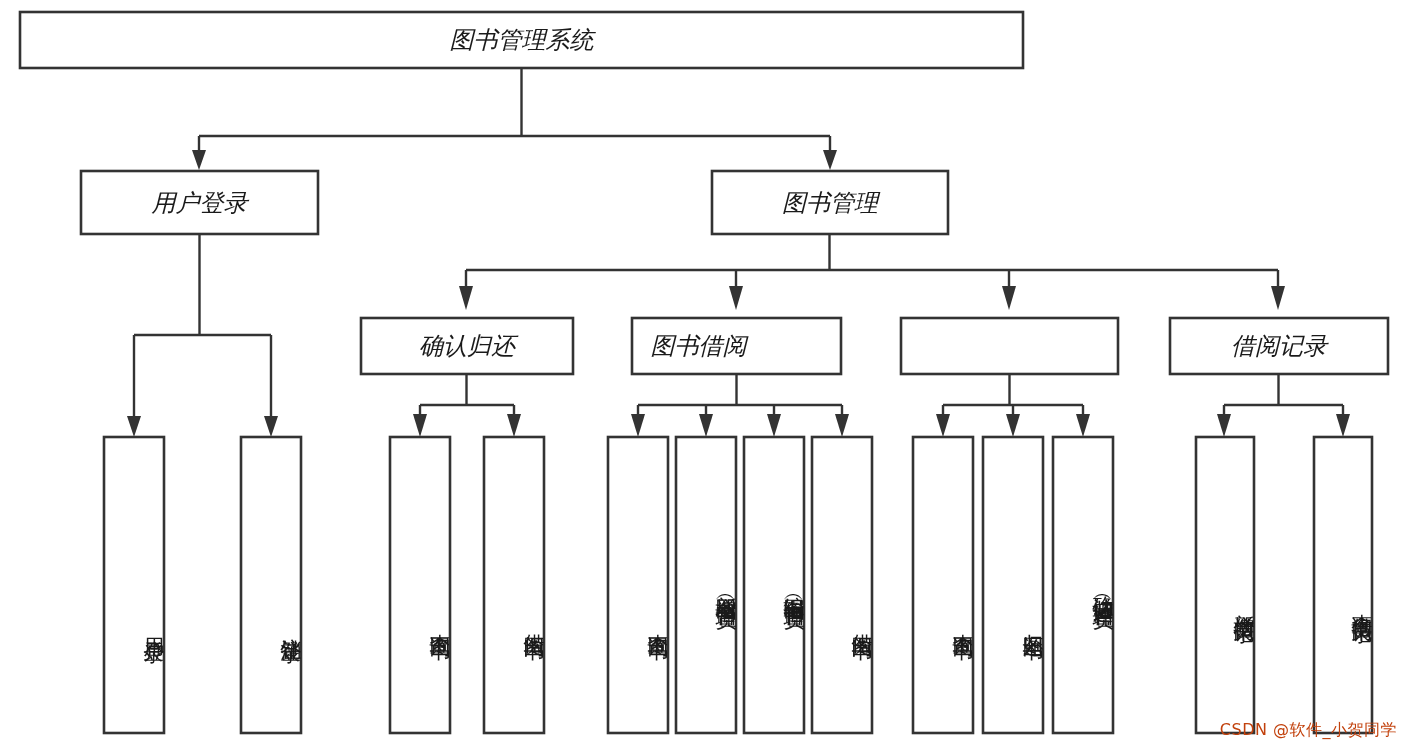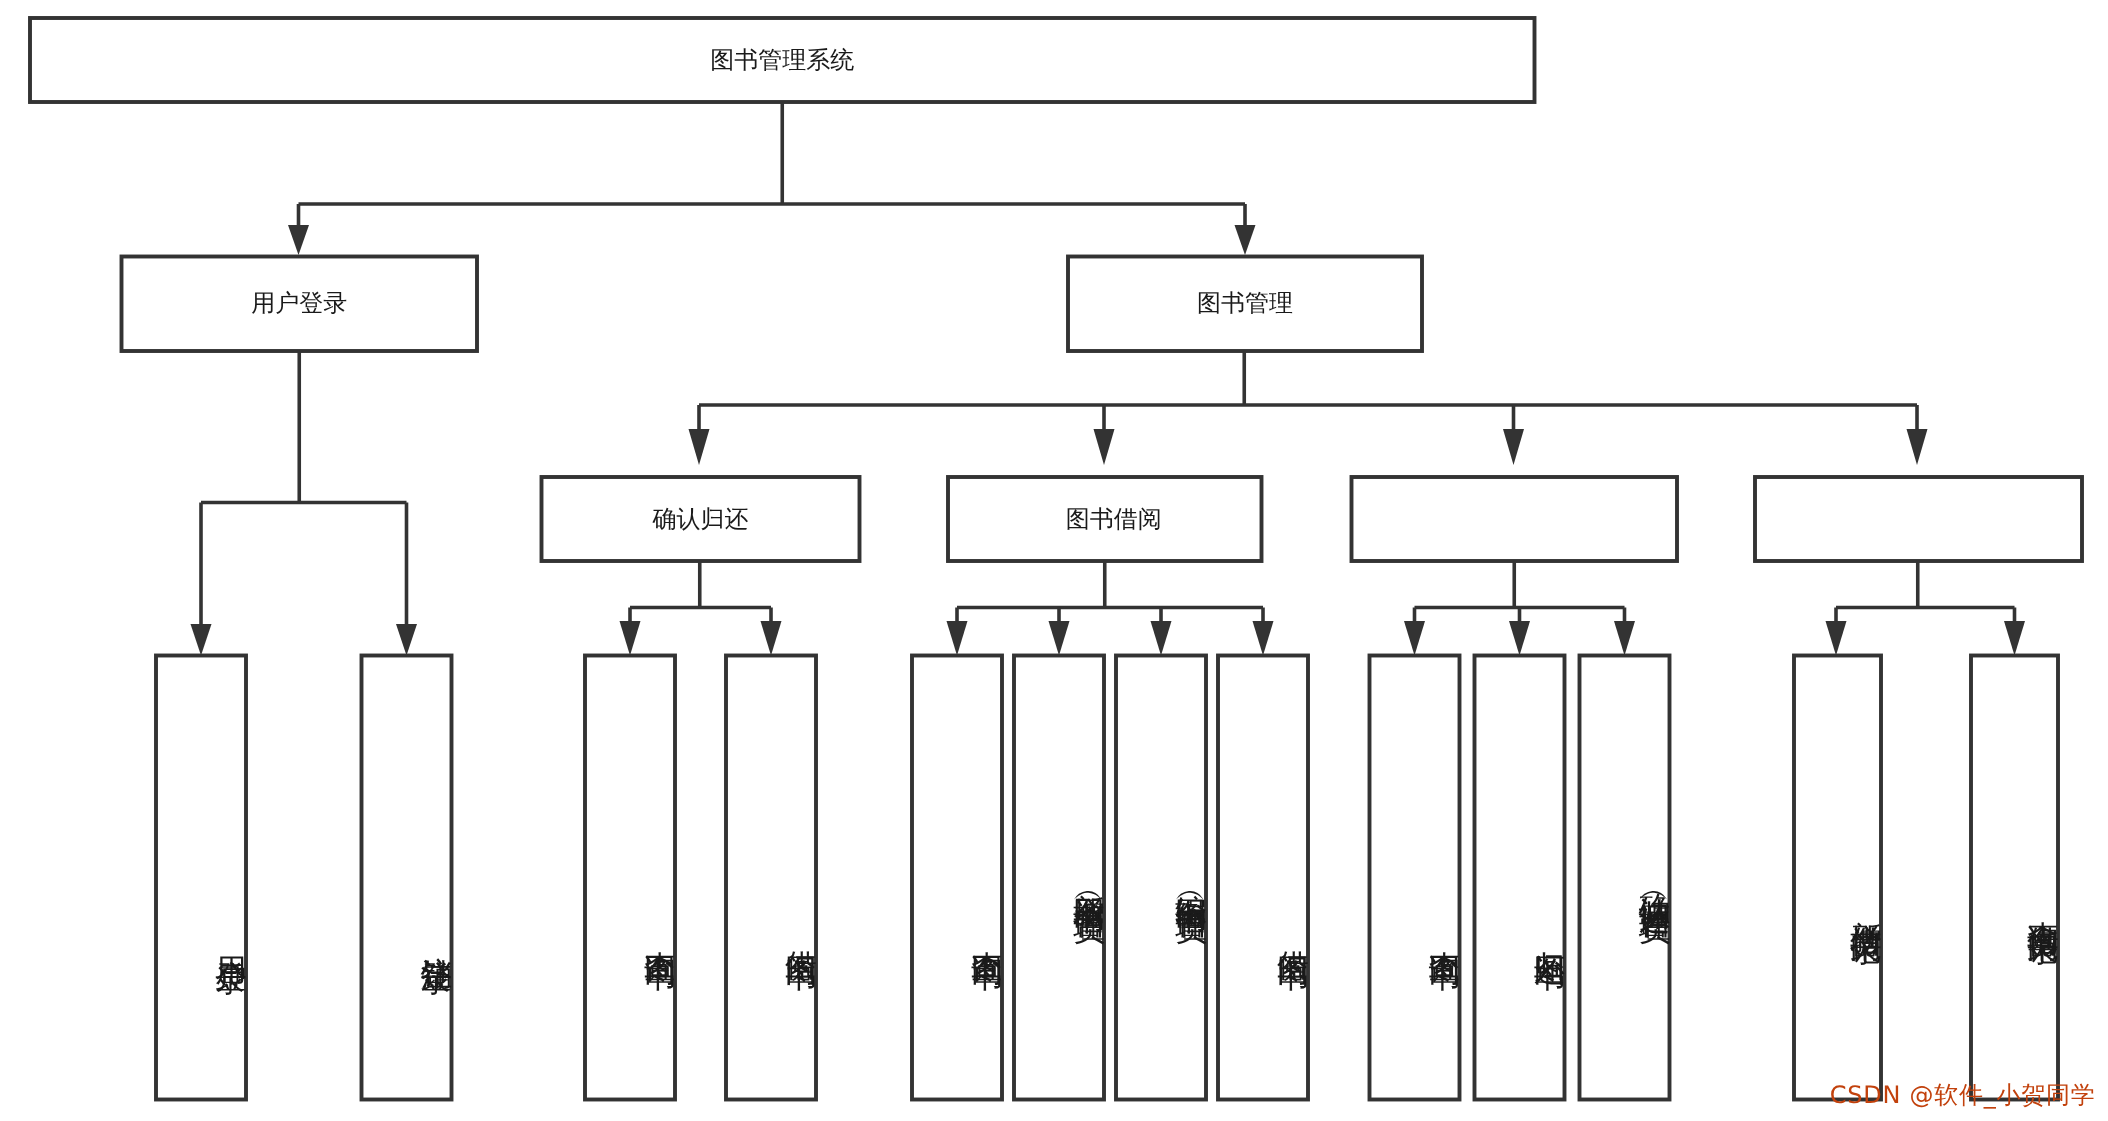--- a/index.html
+++ b/index.html
@@ -53,27 +53,28 @@
     text-align: center;
     display: flex;
     align-items: flex-start;
     justify-content: center;
     white-space: nowrap;
     user-select: none;
   }
   .label-horiz {
     position: absolute;
     font-family: "DejaVu Sans", "Liberation Sans", sans-serif;
-    font-size: 16px;
+    font-size: 24px;
     color: #1a1a1a;
     display: flex;
     align-items: center;
     justify-content: center;
     white-space: nowrap;
     user-select: none;
+    font-style: italic;
   }
   #watermark {
     position: absolute;
     right: 8px;
     bottom: 6px;
     font-family: "DejaVu Sans", "Liberation Sans", sans-serif;
     font-size: 16px;
     color: #c2410c;
     letter-spacing: 0.5px;
     user-select: none;
@@ -178,23 +179,24 @@
   </svg>
 
   <div class="label-horiz" style="left:20px; top:12px; width:1003px; height:56px;">图书管理系统</div>
 
   <div class="label-horiz" style="left:81px; top:171px; width:237px; height:63px;">用户登录</div>
 
   <div class="label-horiz" style="left:712px; top:171px; width:236px; height:63px;">图书管理</div>
 
   <div class="label-horiz" style="left:361px; top:318px; width:212px; height:56px;">确认归还</div>
 
-  <div class="label-horiz" style="left:648px; top:318px; width:189px; height:56px;">图书借阅</div>
-
-
+  <div class="label-horiz" style="left:604px; top:318px; width:189px; height:56px;">图书借阅</div>
+
+
+  <div class="label-horiz" style="left:1170px; top:318px; width:218px; height:56px;">借阅记录</div>
 
   <div class="label-vert" style="left:104px; top:517px; width:60px; height:216px;">用户登录</div>
 
   <div class="label-vert" style="left:241px; top:517px; width:60px; height:216px;">注销登录</div>
 
   <div class="label-vert" style="left:390px; top:508px; width:60px; height:225px;">查询图书</div>
 
   <div class="label-vert" style="left:484px; top:508px; width:60px; height:225px;">借阅图书</div>
 
   <div class="label-vert" style="left:608px; top:508px; width:60px; height:225px;">查询图书</div>

